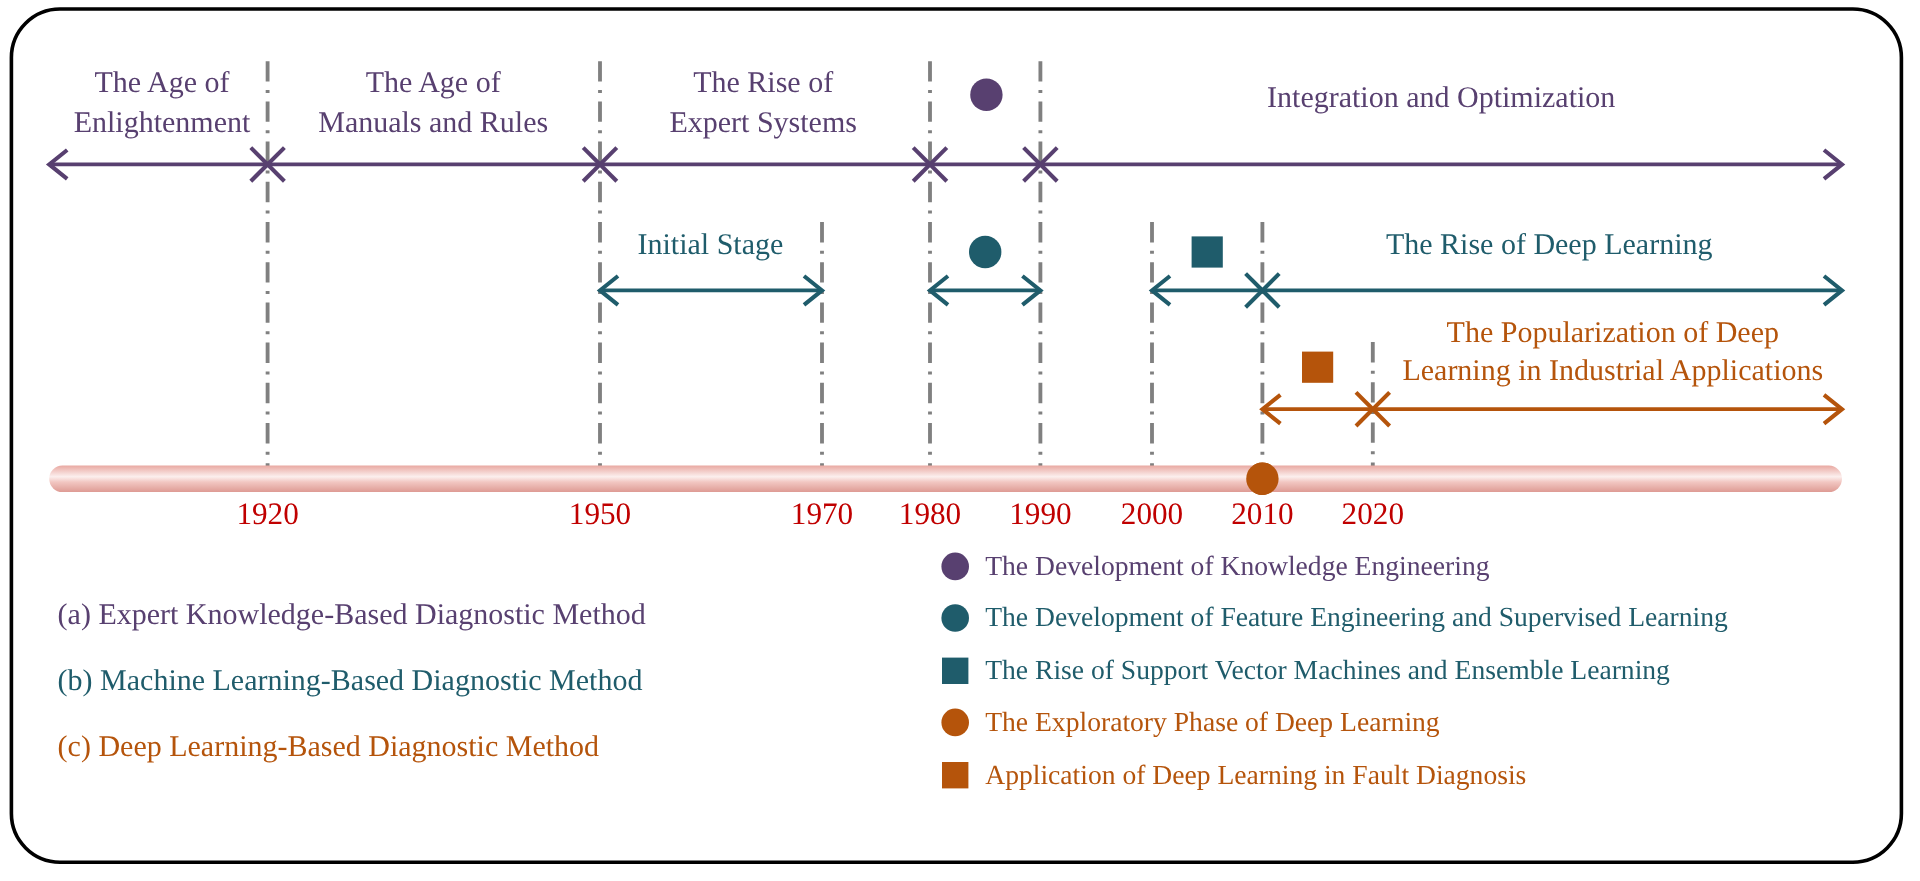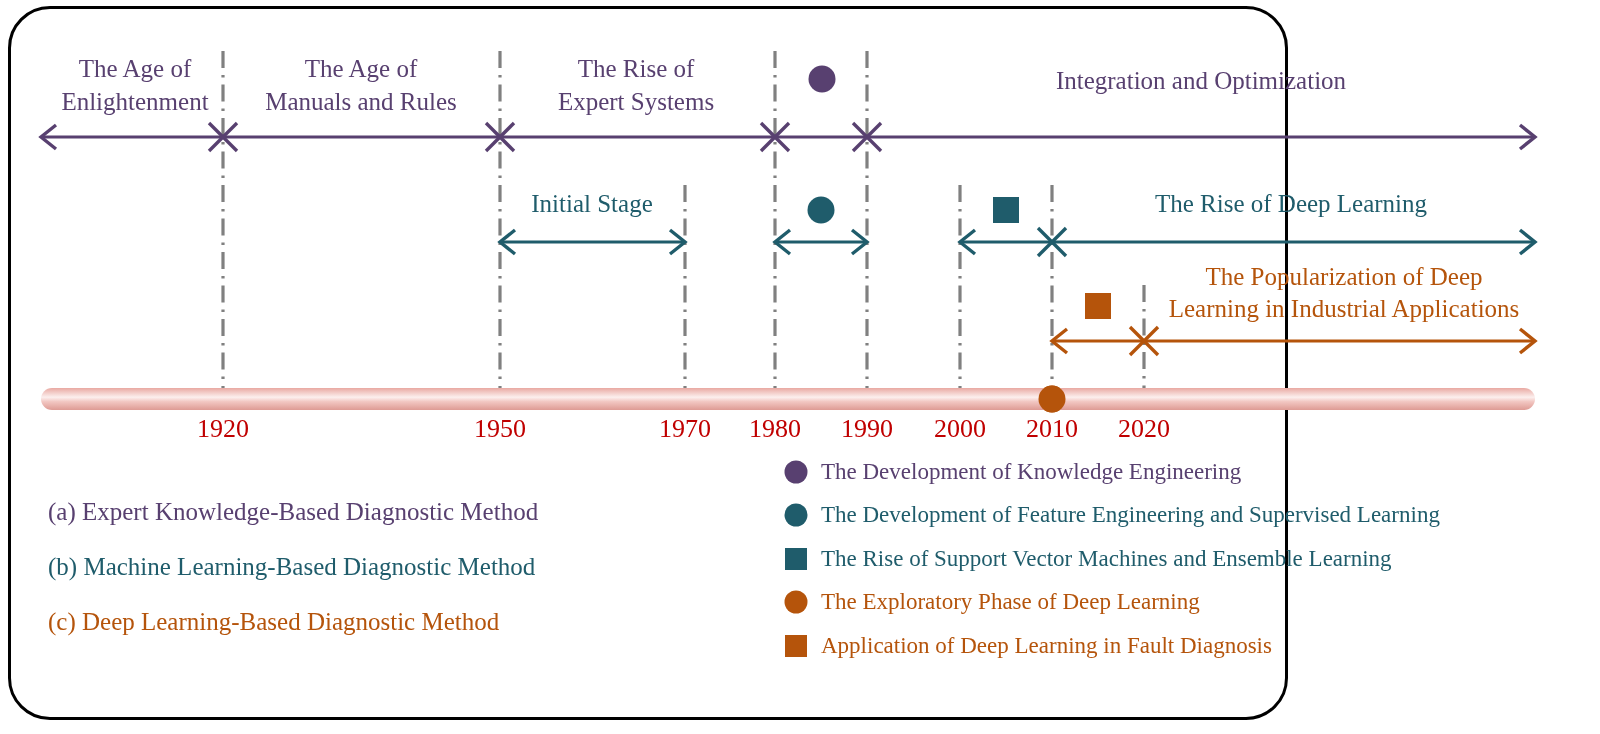--- a/index.html
+++ b/index.html
@@ -11,21 +11,21 @@
   body {
     width: 1600px;
     height: 734px;
     font-family: "Liberation Serif", "DejaVu Serif", serif;
     overflow: hidden;
   }
   #figure-frame {
     position: absolute;
     left: 8px;
     top: 6px;
-    width: 1280px;
+    width: 1578px;
     height: 714px;
     border: 3px solid #000000;
     border-radius: 42px;
     box-sizing: border-box;
     background: #ffffff;
   }
   #timeline-svg {
     position: absolute;
     left: 0;
     top: 0;

